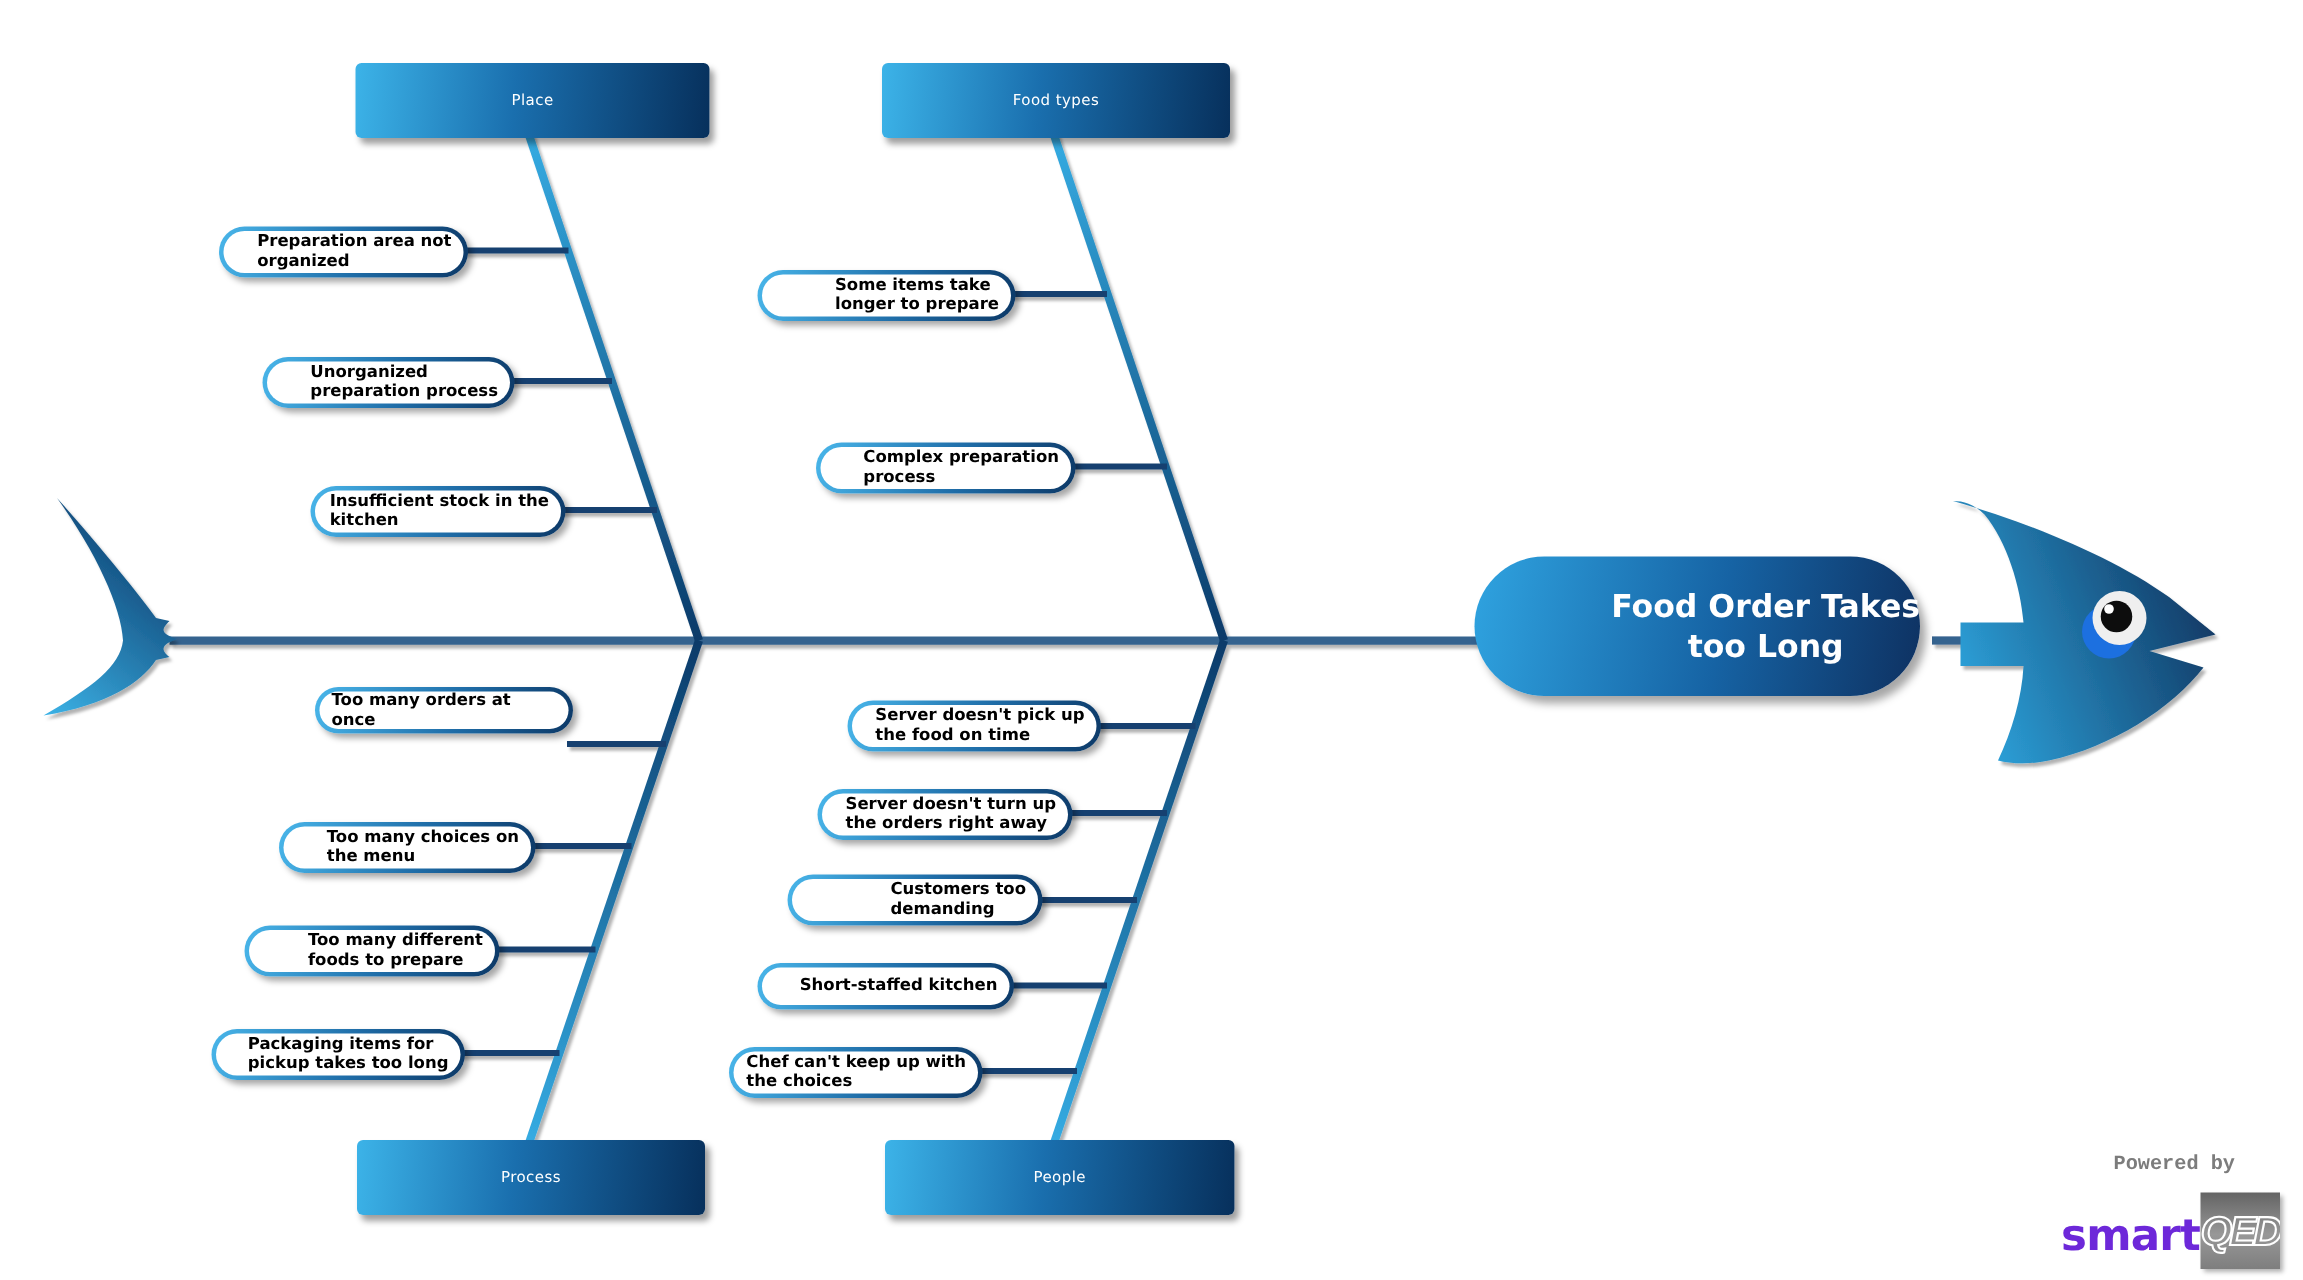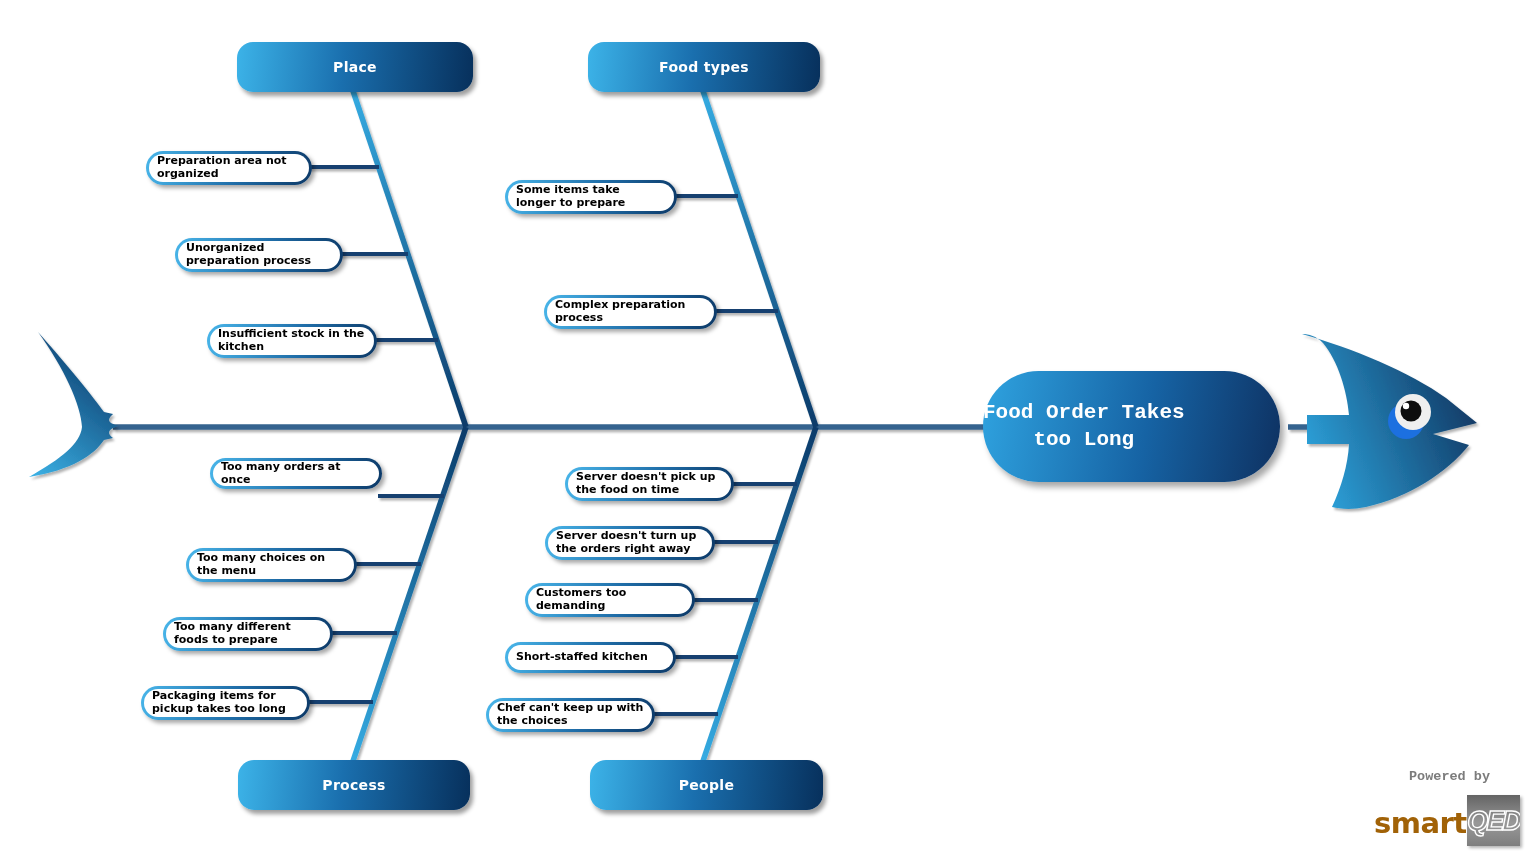--- a/index.html
+++ b/index.html
@@ -2,55 +2,56 @@
 <html><head>
 <meta charset="utf-8">
 <style>
   html,body{margin:0;padding:0;background:#fff;}
   #stage{
     position:relative;width:1535px;height:853px;background:#ffffff;overflow:hidden;
     font-family:"DejaVu Sans","Liberation Sans",sans-serif;
   }
   #skeleton{position:absolute;left:0;top:0;}
   .cat{
-    position:absolute;border-radius:16px;
+    position:absolute;border-radius:4px;
     background:linear-gradient(95deg,#3cb3e8 0%,#1a6fae 45%,#07305c 100%);
-    color:#fff;font-weight:bold;font-size:14px;letter-spacing:.3px;
+    color:#fff;font-weight:normal;font-size:10px;letter-spacing:.3px;
     display:flex;align-items:center;justify-content:center;
     box-shadow:3px 4px 4px rgba(0,0,0,.38);
     z-index:3;
   }
   .pill{
     position:absolute;border-radius:17px;padding:3px;box-sizing:border-box;
     background:linear-gradient(105deg,#49b6ea 0%,#1f6da8 55%,#0c3866 100%);
     box-shadow:3px 3px 4px rgba(0,0,0,.35);
     z-index:3;
   }
   .pill-inner{
     background:#fff;border-radius:14px;width:100%;height:100%;
     display:flex;align-items:center;
     padding:0 8px;box-sizing:border-box;
     font-weight:bold;font-size:11px;line-height:1.18;color:#000;
     white-space:pre-line;
+    justify-content:flex-end;
   }
   .capsule{
-    position:absolute;left:983px;top:371px;width:297px;height:111px;border-radius:56px;
+    position:absolute;left:983px;top:371px;width:297px;height:93px;border-radius:56px;
     background:linear-gradient(100deg,#2fa3e0 0%,#1663a4 55%,#0e3161 100%);
     color:#fff;font-weight:bold;font-size:21px;line-height:1.25;text-align:center;
-    display:flex;align-items:center;justify-content:flex-start;
+    display:flex;align-items:center;justify-content:flex-end;
     box-shadow:4px 5px 6px rgba(0,0,0,.35);
-    white-space:pre-line;z-index:3;font-family:Liberation Mono, monospace;
+    white-space:pre-line;z-index:3;
   }
   .powered{
     position:absolute;left:1330px;top:769px;width:160px;text-align:right;
     color:#7c7c7c;font-weight:bold;font-size:13.5px;font-family:Liberation Mono, monospace;
   }
   .brand{position:absolute;left:1374px;top:795px;display:flex;align-items:center;}
   .brand-smart{
-    color:#a16207;font-weight:bold;font-size:29px;letter-spacing:-.5px;
+    color:#6d28d9;font-weight:bold;font-size:29px;letter-spacing:-.5px;
     line-height:1;position:relative;top:3px;
   }
   .brand-box{
     width:53px;height:51px;display:flex;align-items:center;justify-content:center;
     background:linear-gradient(180deg,#646464 0%,#989898 55%,#7e7e7e 100%);
     box-shadow:2px 2px 3px rgba(0,0,0,.3);
     font-style:italic;
   }
 </style>
 </head>

